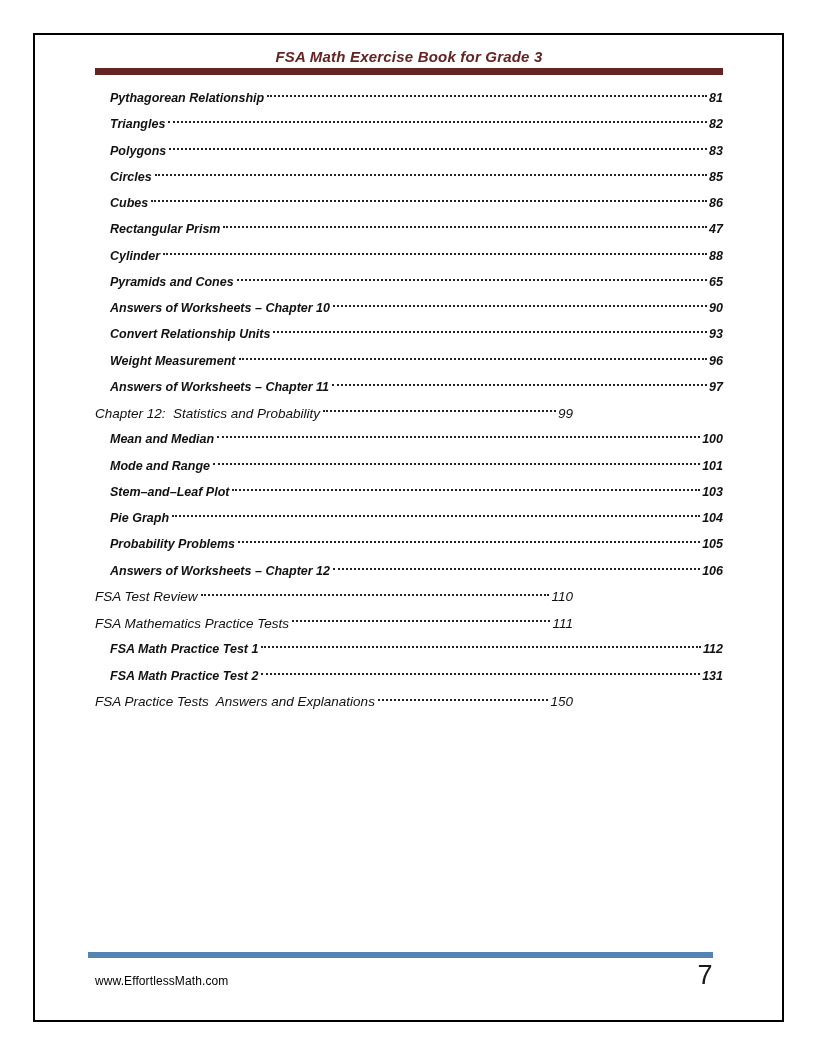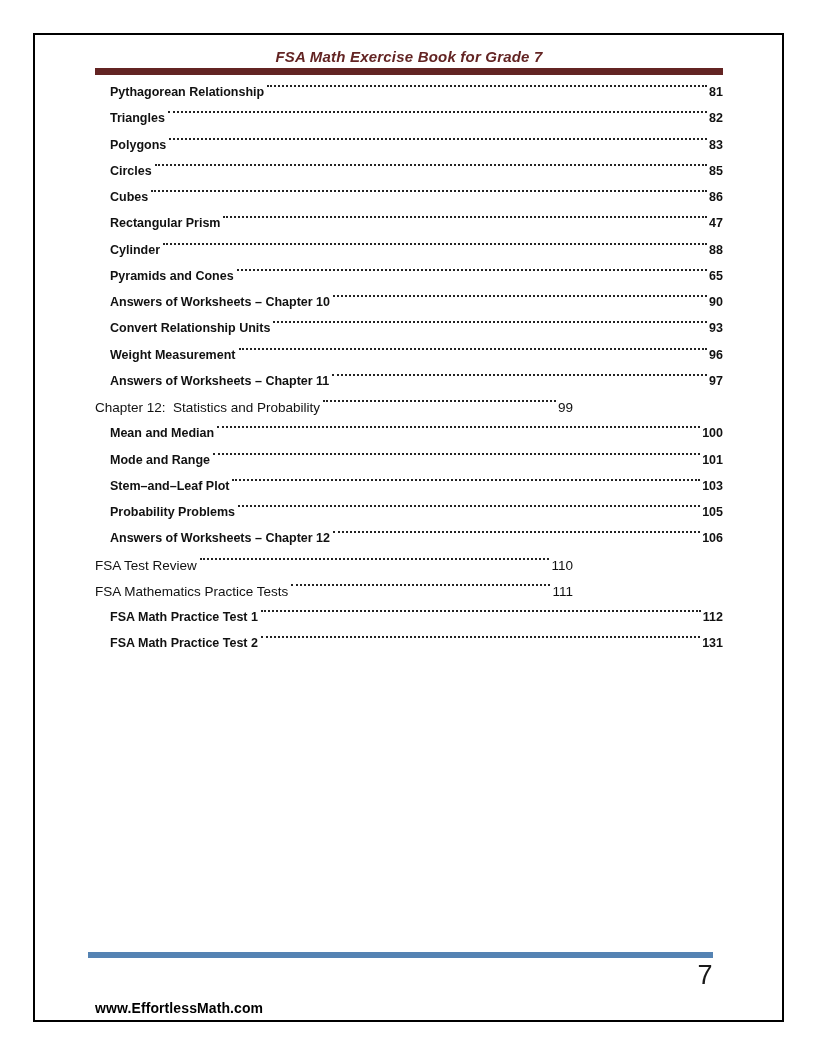--- a/index.html
+++ b/index.html
@@ -33,23 +33,24 @@
     letter-spacing: 0.2px;
   }
   .title-rule {
     margin-top: 2px;
     height: 7px;
     background: var(--maroon, #632423);
   }
   .toc { margin-top: 10px; }
   .toc-row {
     display: flex;
-    align-items: flex-start;
+    align-items: center;
     height: 26.25px;
     width: 100%;
+    font-style: italic;
   }
   .toc-row.l1 {
     width: 478px;
     font-size: 13.5px;
     font-weight: 400;
   }
   .toc-row.l2 {
     padding-left: 15px;
     font-size: 12.5px;
     font-weight: bold;
@@ -63,43 +64,43 @@
   }
   .toc-page { white-space: nowrap; }
   .footer-rule {
     position: absolute;
     left: 88px; top: 952px;
     width: 625px; height: 6px;
     background: var(--blue, #5583B3);
   }
   .footer-website {
     position: absolute;
-    left: 95px; top: 1000px;
-    font-size: 14px;
-    font-weight: bold;
+    left: 95px; top: 974px;
+    font-size: 12px;
+    font-weight: normal;
     color: #000;
     letter-spacing: 0.1px;
   }
   .footer-pagenum {
     position: absolute;
     left: 688px; top: 960px;
     width: 34px;
     text-align: center;
     font-size: 27px;
     font-weight: 400;
     color: #1a1a1a;
   }
 </style>
 </head>
 <body>
 
 <div class="page-border"></div>
 
 <div class="content">
-  <div class="doc-title">FSA Math Exercise Book for Grade 7</div>
+  <div class="doc-title">FSA Math Exercise Book for Grade 3</div>
   <div class="title-rule"></div>
 
   <div class="toc" id="toc">
   <div class="toc-row l2">
     <span class="toc-label">Pythagorean Relationship</span>
     <span class="toc-leader"></span>
     <span class="toc-page">81</span>
   </div>
 
   <div class="toc-row l2">
@@ -190,20 +191,25 @@
     <span class="toc-page">101</span>
   </div>
 
 
   <div class="toc-row l2">
     <span class="toc-label">Stem–and–Leaf Plot</span>
     <span class="toc-leader"></span>
     <span class="toc-page">103</span>
   </div>
 
+  <div class="toc-row l2">
+    <span class="toc-label">Pie Graph</span>
+    <span class="toc-leader"></span>
+    <span class="toc-page">104</span>
+  </div>
 
   <div class="toc-row l2">
     <span class="toc-label">Probability Problems</span>
     <span class="toc-leader"></span>
     <span class="toc-page">105</span>
   </div>
 
   <div class="toc-row l2">
     <span class="toc-label">Answers of Worksheets – Chapter 12</span>
     <span class="toc-leader"></span>
@@ -227,18 +233,23 @@
     <span class="toc-leader"></span>
     <span class="toc-page">112</span>
   </div>
 
   <div class="toc-row l2">
     <span class="toc-label">FSA Math Practice Test 2</span>
     <span class="toc-leader"></span>
     <span class="toc-page">131</span>
   </div>
 
+  <div class="toc-row l1">
+    <span class="toc-label">FSA Practice Tests  Answers and Explanations</span>
+    <span class="toc-leader"></span>
+    <span class="toc-page">150</span>
+  </div>
 </div>
 </div>
 
 <div class="footer-rule"></div>
 <div class="footer-website">www.EffortlessMath.com</div>
 <div class="footer-pagenum">7</div>
 
 </body></html>

